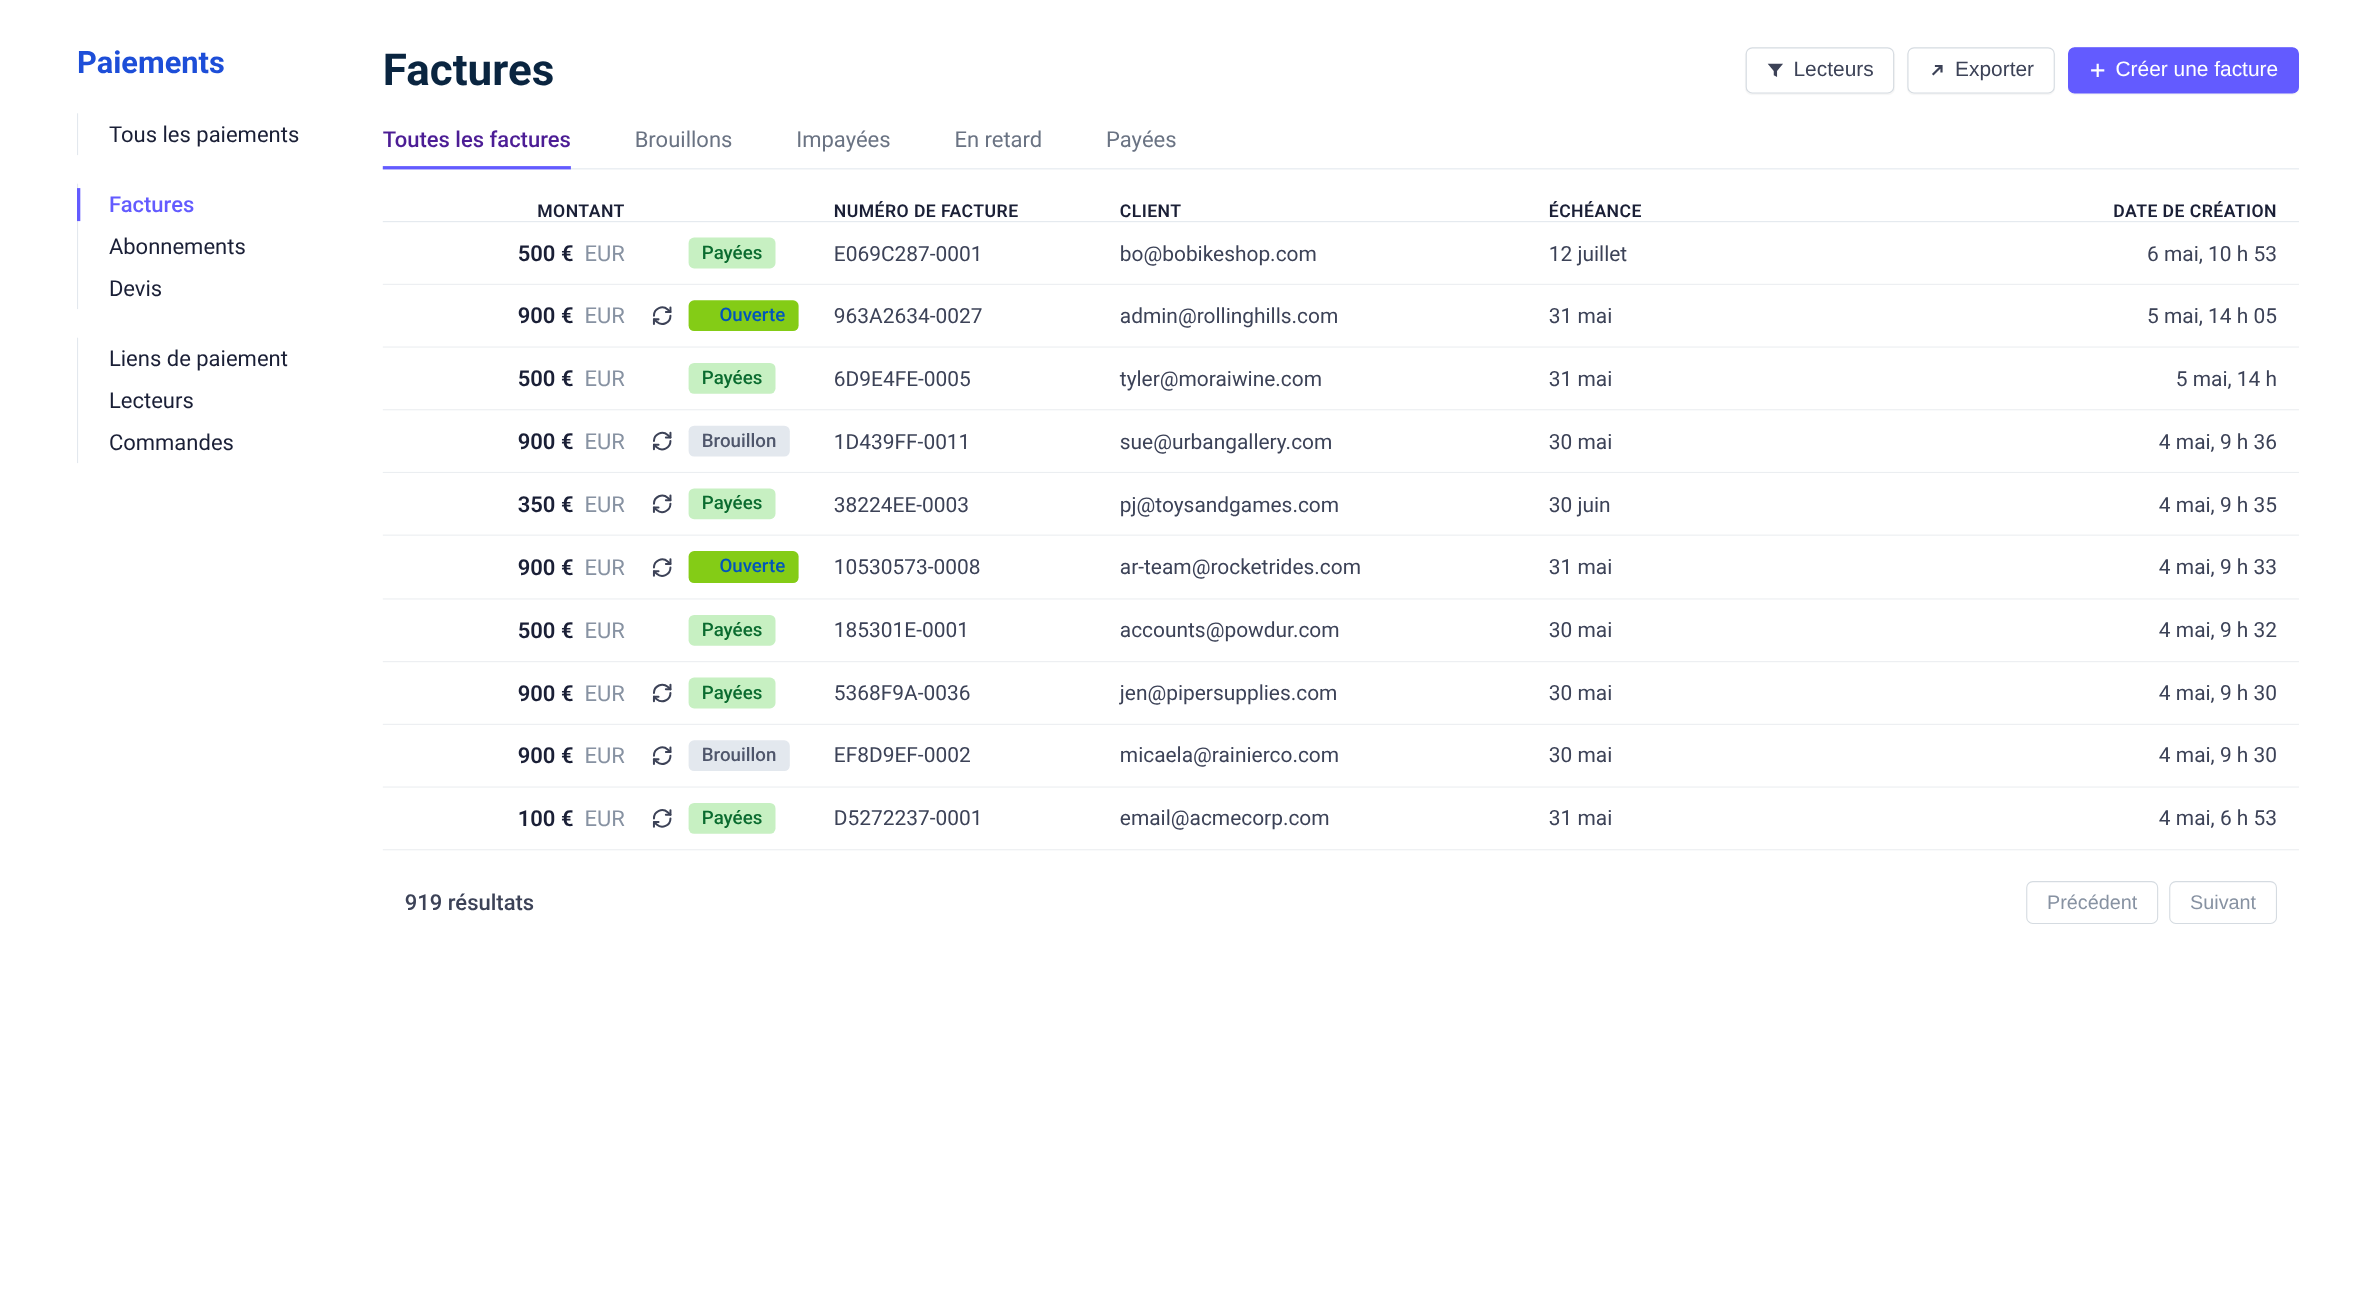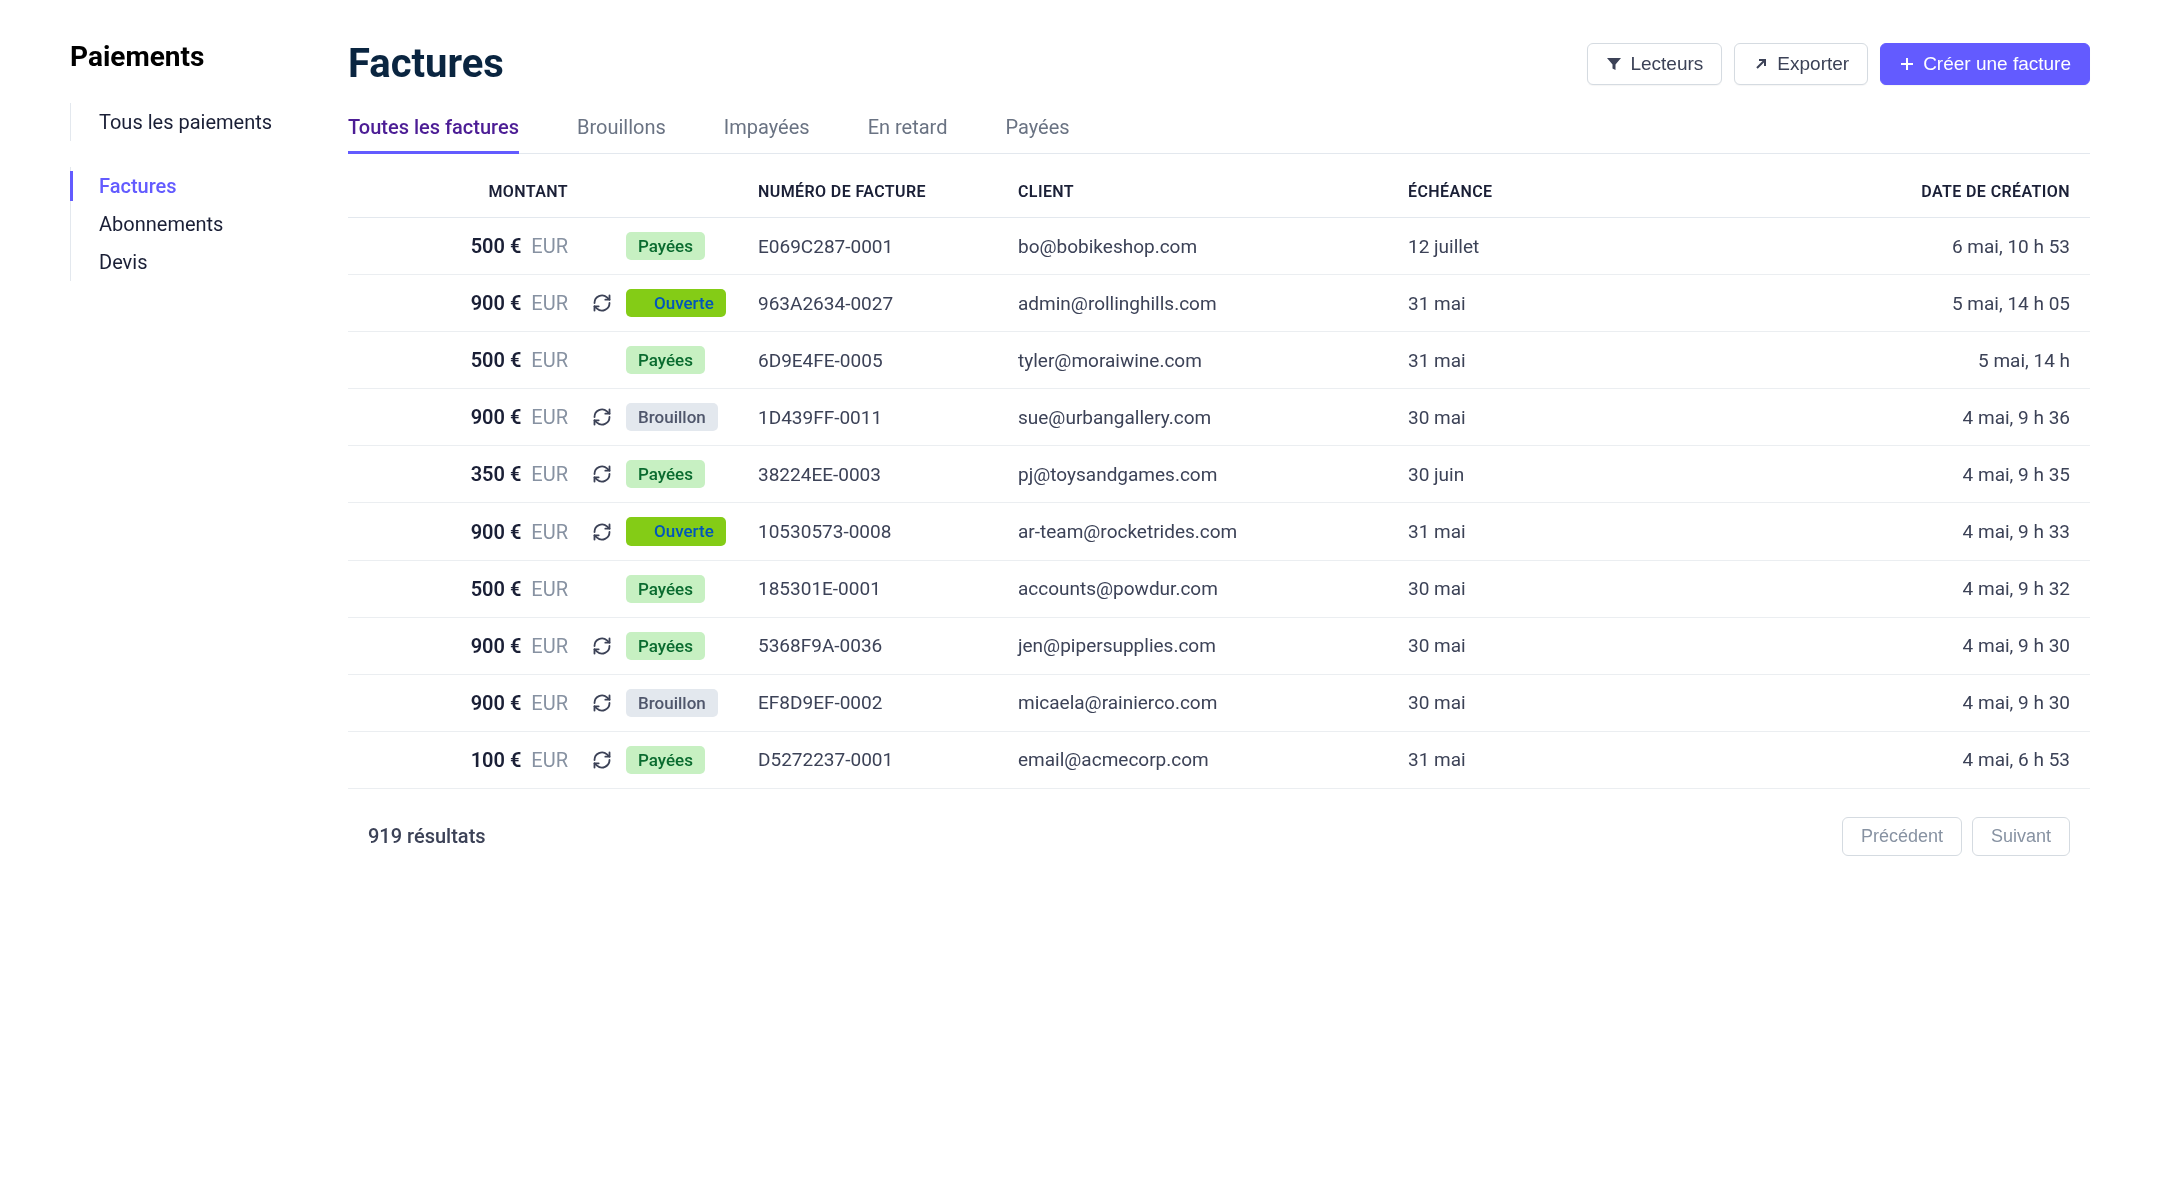--- a/index.html
+++ b/index.html
@@ -16,21 +16,21 @@
     padding: 40px 70px 40px 70px;
   }
   
   .sidebar {
     width: 260px;
     flex-shrink: 0;
   }
   .sidebar-title {
     font-size: 28px;
     font-weight: 700;
-    color: #000000;
+    color: #1d4ed8;
     margin-bottom: 30px;
     padding-left: 0;
   }
   .sidebar-group {
     border-left: 1px solid #e3e8ee;
     margin-bottom: 26px;
   }
   .sidebar-item {
     padding: 7px 0 7px 28px;
     color: #1a1f36;
@@ -122,21 +122,21 @@
     height: 3px;
     background: #635bff;
   }
   
   .table {
     width: 100%;
   }
   .thead {
     display: grid;
     grid-template-columns: 200px 190px 260px 390px 240px 1fr;
-    padding: 28px 20px 16px 20px;
+    padding: 28px 20px 0 20px;
     border-bottom: 1px solid #e3e8ee;
   }
   .th {
     font-size: 16px;
     font-weight: 600;
     letter-spacing: 0.4px;
     color: #1a1f36;
     text-transform: uppercase;
   }
   .th.right { text-align: right; }
@@ -226,20 +226,25 @@
 <div class="app">
   <aside class="sidebar">
     <h2 class="sidebar-title">Paiements</h2>
     <div class="sidebar-group" id="sb-g1">
         <div class="sidebar-item">Tous les paiements</div>
       </div>
     <div class="sidebar-group" id="sb-g2">
         <div class="sidebar-item active">Factures</div>
         <div class="sidebar-item">Abonnements</div>
         <div class="sidebar-item">Devis</div>
+      </div>
+    <div class="sidebar-group" id="sb-g3">
+        <div class="sidebar-item">Liens de paiement</div>
+        <div class="sidebar-item">Lecteurs</div>
+        <div class="sidebar-item">Commandes</div>
       </div>
   </aside>
 
   <main class="main">
     <div class="main-header">
       <h1 class="page-title">Factures</h1>
       <div class="header-actions">
         <button class="btn">
           <span class="icon">
             <svg viewBox="0 0 16 16" width="16" height="16" fill="currentColor">

